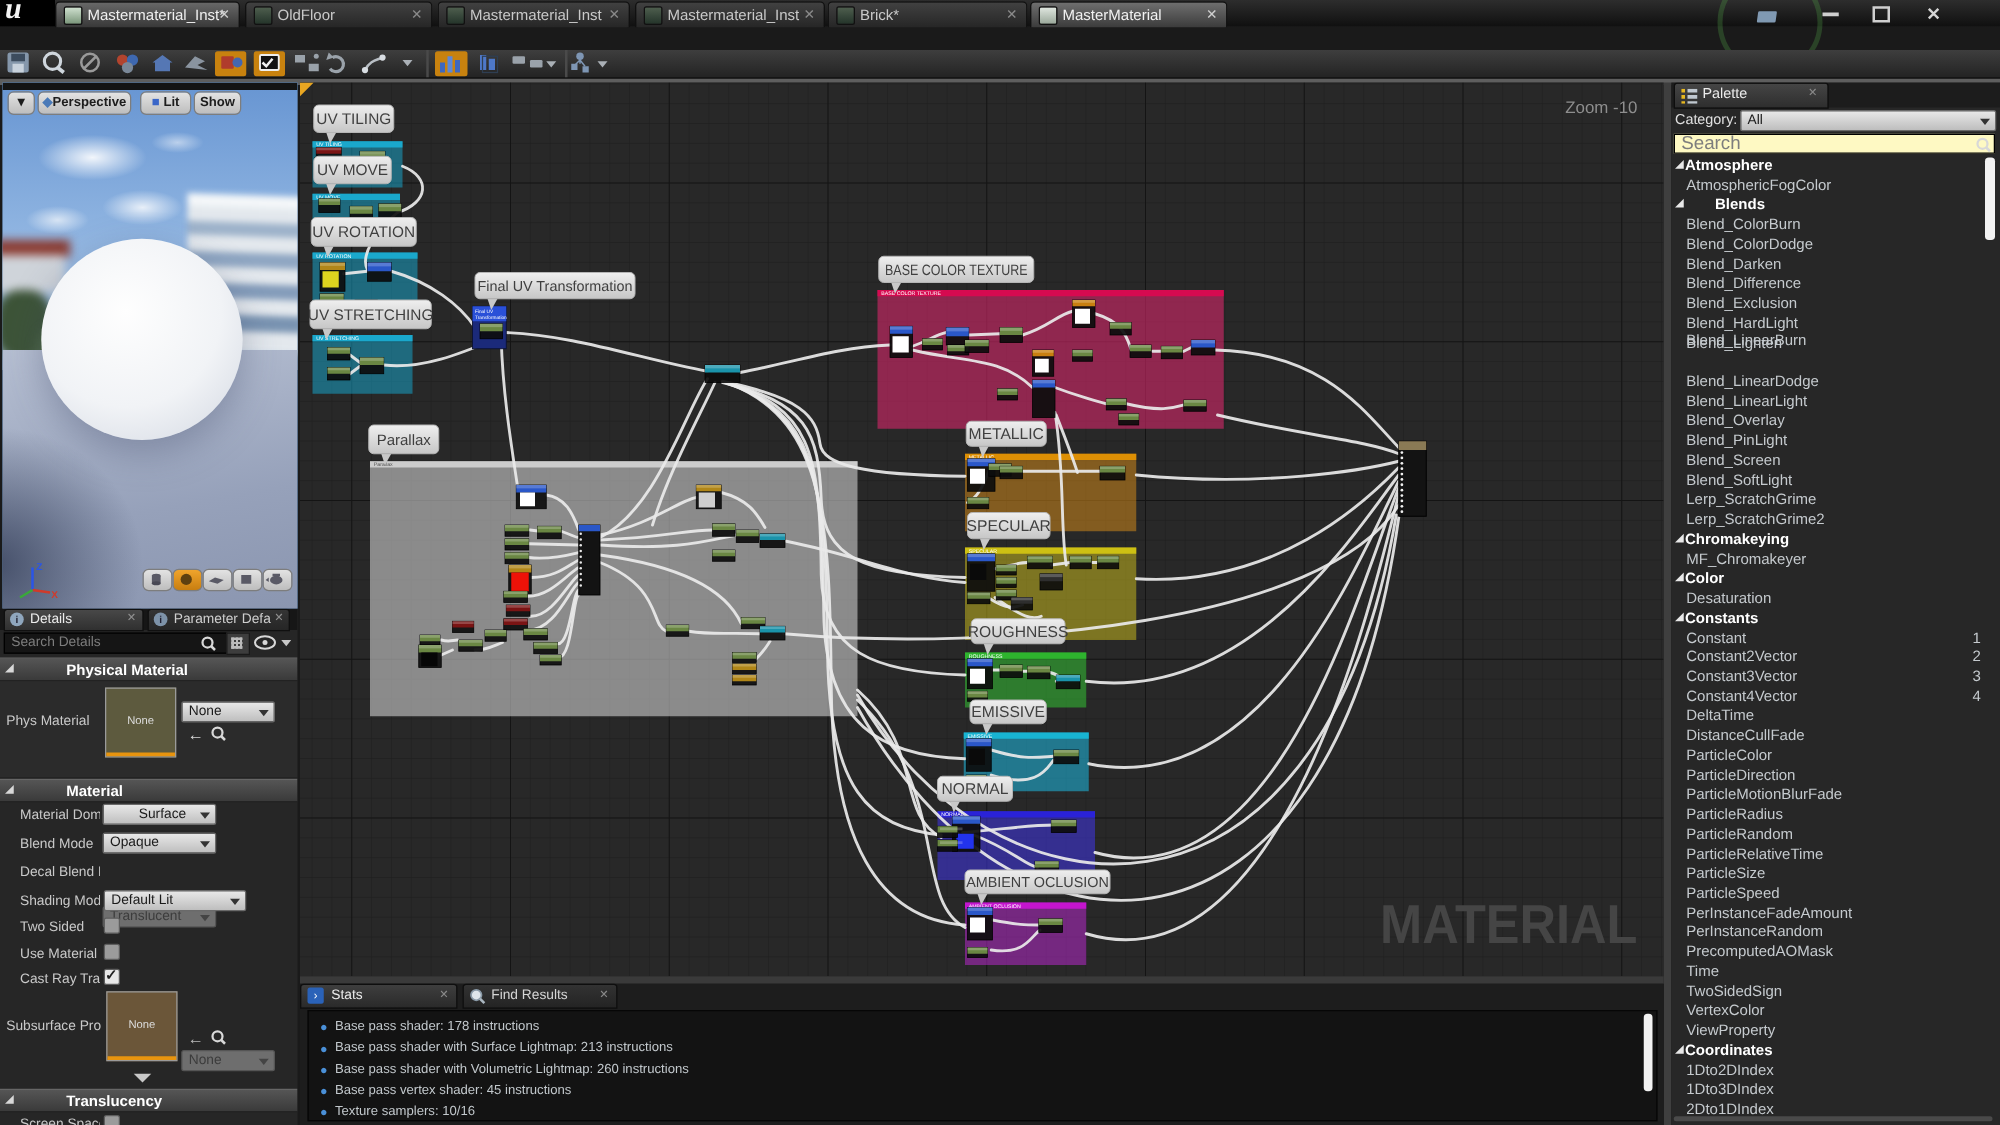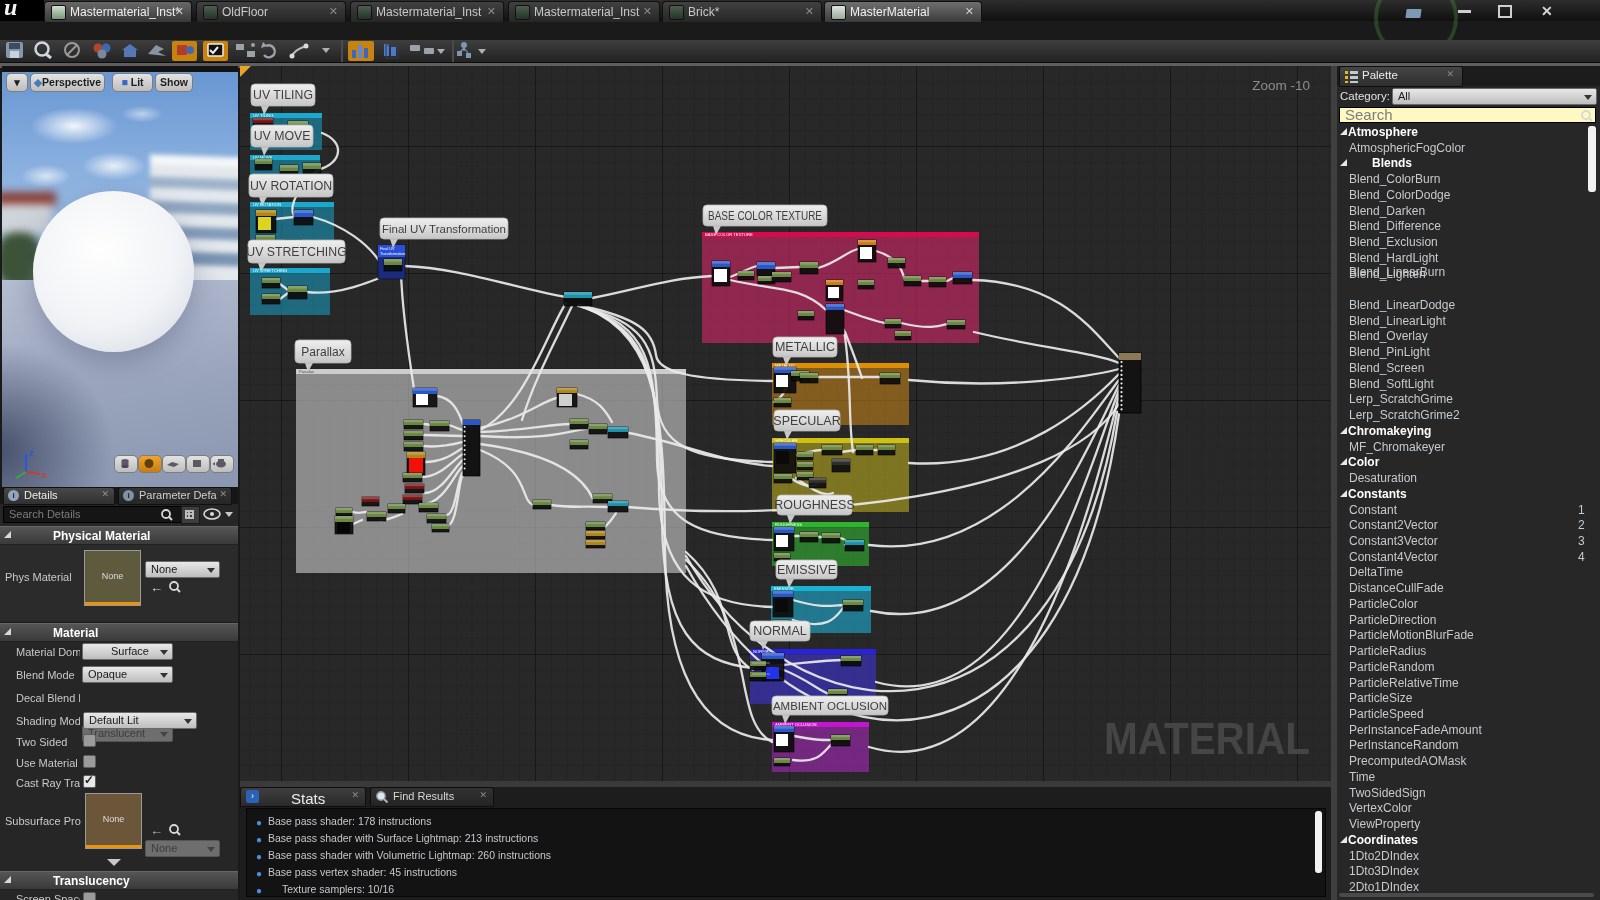--- a/index.html
+++ b/index.html
@@ -787,42 +787,42 @@
       </svg>
     </div>
 
   <div class="abs" style="left:240px;top:781px;width:1091px;height:6px;background:#3a3a3a;"></div>
 
   <div class="abs" style="left:1331px;top:66px;width:6px;height:834px;background:#3f3f3f;"></div>
 
   <div class="abs" id="stats" style="left:240px;top:787px;width:1091px;height:113px;background:#1d1d1d;">
     <div class="abs" style="left:0;top:0;width:124px;height:18px;background:linear-gradient(#3e3e3e,#2a2a2a);border:1px solid #0e0e0e;border-radius:3px 3px 0 0;">
       <span class="abs" style="left:5px;top:2px;width:13px;height:13px;background:#2a62b8;border-radius:2px;color:#fff;font-size:9px;text-align:center;line-height:13px;">›</span>
-      <span class="abs" style="left:24px;top:2px;color:#ececec;font-size:15px;margin-left:26px;">Stats</span>
+      <span class="abs" style="left:24px;top:2px;color:#ececec;font-size:11px;">Stats</span>
       <span class="abs" style="right:6px;top:2px;color:#8a8a8a;font-size:9px;">✕</span>
     </div>
     <div class="abs" style="left:130px;top:0;width:122px;height:18px;background:linear-gradient(#323232,#242424);border:1px solid #0e0e0e;border-radius:3px 3px 0 0;">
       <svg class="abs" style="left:4px;top:2px;" width="14" height="14">
           <circle cx="6" cy="6" r="4.2" fill="#dfe6ec" stroke="#8a9aa8" stroke-width="1.4"></circle>
           <line x1="9" y1="9" x2="12.5" y2="12.5" stroke="#aab6c0" stroke-width="2"></line>
         </svg>
       <span class="abs" style="left:22px;top:2px;color:#d6d6d6;font-size:11px;">Find Results</span>
       <span class="abs" style="right:6px;top:2px;color:#8a8a8a;font-size:9px;">✕</span>
     </div>
     <div class="abs" style="left:6px;top:21px;width:1078px;height:87px;background:#131313;border:1px solid #060606;">
       <div class="abs" style="left:9px;top:8px;color:#4a90d8;font-size:10px;">●</div>
         <div class="abs" style="left:21px;top:6px;color:#c2c8cc;font-size:10.5px;">Base pass shader: 178 instructions</div>
       <div class="abs" style="left:9px;top:25px;color:#4a90d8;font-size:10px;">●</div>
         <div class="abs" style="left:21px;top:23px;color:#c2c8cc;font-size:10.5px;">Base pass shader with Surface Lightmap: 213 instructions</div>
       <div class="abs" style="left:9px;top:42px;color:#4a90d8;font-size:10px;">●</div>
         <div class="abs" style="left:21px;top:40px;color:#c2c8cc;font-size:10.5px;">Base pass shader with Volumetric Lightmap: 260 instructions</div>
       <div class="abs" style="left:9px;top:59px;color:#4a90d8;font-size:10px;">●</div>
         <div class="abs" style="left:21px;top:57px;color:#c2c8cc;font-size:10.5px;">Base pass vertex shader: 45 instructions</div>
       <div class="abs" style="left:9px;top:76px;color:#4a90d8;font-size:10px;">●</div>
-        <div class="abs" style="left:35px;top:74px;color:#c2c8cc;font-size:10.5px;">Texture samplers: 10/16</div>
+        <div class="abs" style="left:21px;top:74px;color:#c2c8cc;font-size:10.5px;">Texture samplers: 10/16</div>
       <div class="abs" style="left:1068px;top:2px;width:7px;height:62px;background:#f2f2f2;border-radius:3px;"></div>
     </div>
   </div>
 
   <div class="abs" id="palette" style="left:1337px;top:66px;width:263px;height:834px;background:#272727;overflow:hidden;">
     <div class="abs" style="left:0;top:0;width:263px;height:20px;background:#1c1c1c;"></div>
     <div class="abs" style="left:2px;top:0px;width:122px;height:19px;background:linear-gradient(#454545,#2e2e2e);border:1px solid #0e0e0e;border-radius:3px 3px 0 0;">
       <svg class="abs" style="left:5px;top:4px;" width="13" height="12">
           <rect x="0" y="0" width="3" height="3" fill="#e8b820"></rect>
           <rect x="5" y="0" width="8" height="3" fill="#c0c8d0"></rect>

